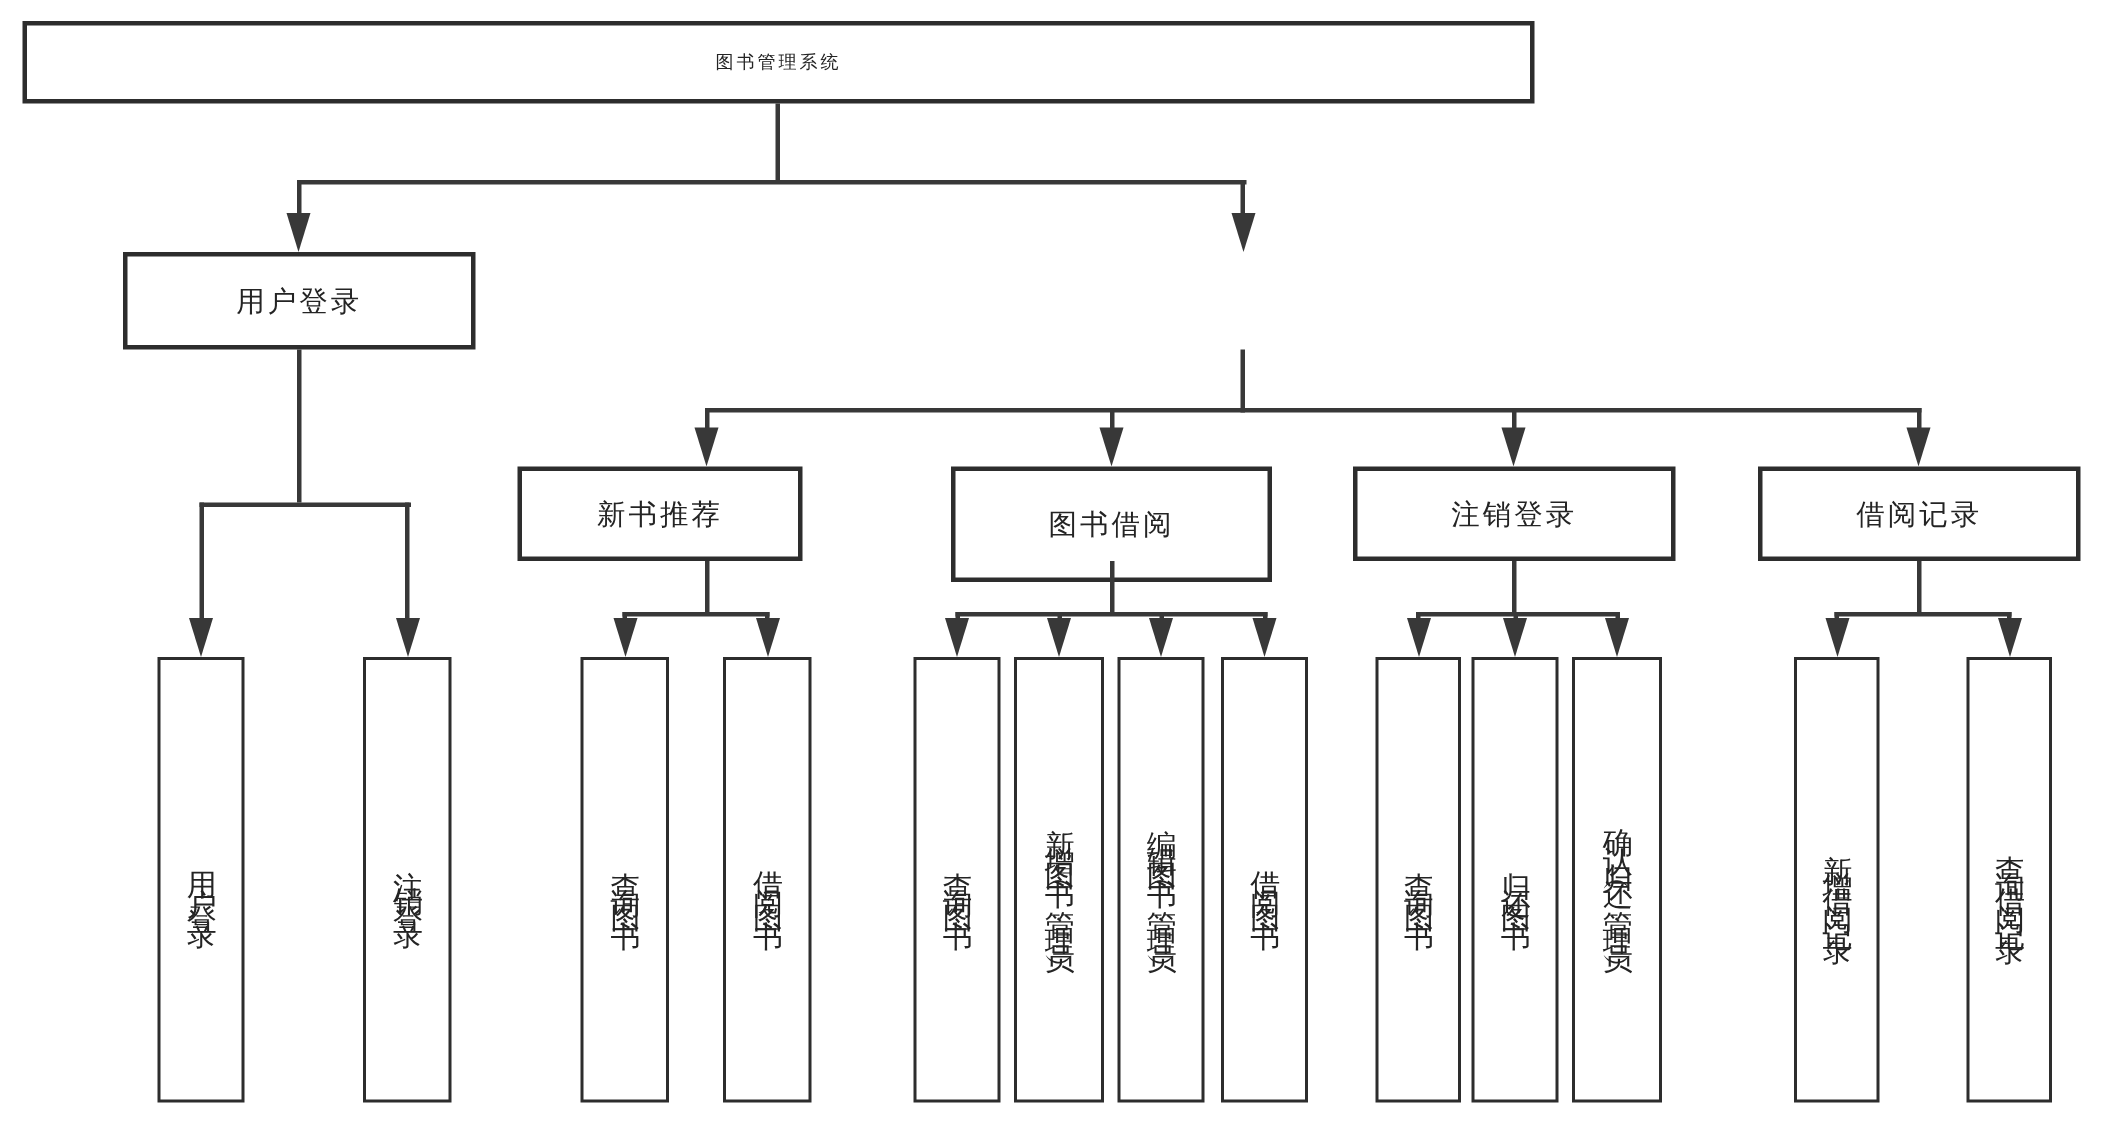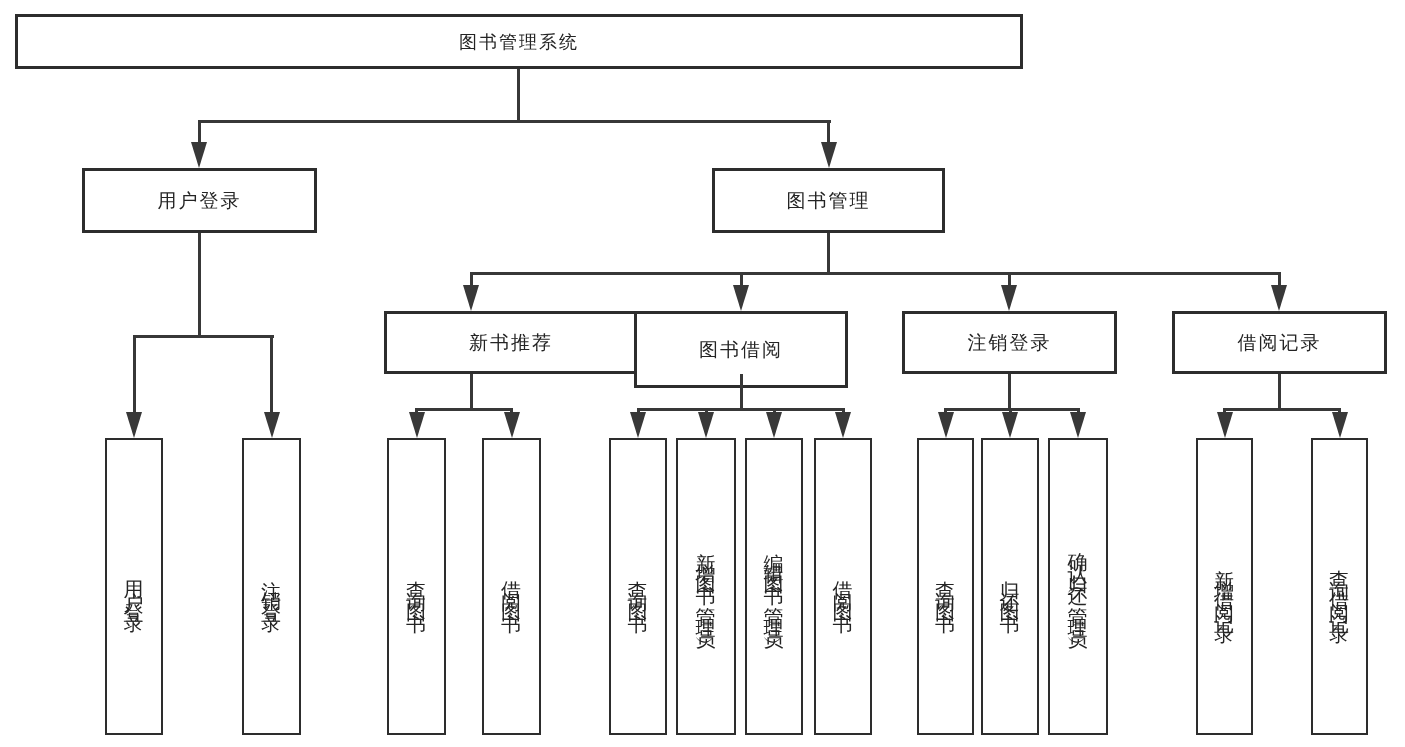--- a/index.html
+++ b/index.html
@@ -6,21 +6,21 @@
   html,body { background:#ffffff; }
   .canvas {
     position:relative; width:1405px; height:747px; background:#ffffff;
     font-family:"Liberation Sans","DejaVu Sans",sans-serif; overflow:hidden;
   }
   .box {
     position:absolute; background:#ffffff; border:3px solid #2d2d2d;
     display:flex; align-items:center; justify-content:center;
     color:#242424;
   }
-  .box.lvl1 { font-size:18px; letter-spacing:2px;text-align:center; }
+  .box.lvl1 { font-size:12px; letter-spacing:2px;text-align:center; }
   .box.lvl2, .box.lvl3 { font-size:19px; letter-spacing:2px; }
   .box.leaf { border-width:2.5px; }
   .vt {
     writing-mode:vertical-lr; text-orientation:mixed;
     font-size:20px; line-height:1; letter-spacing:11px; color:#242424;
     text-align:center;
   }
   .vl { position:absolute; width:3px; background:#383838; }
   .hl { position:absolute; height:3px; background:#383838; }
   .arr {
@@ -45,43 +45,40 @@
   <div class="vl" style="left:516.5px; top:69px; height:51px;"></div>
   <div class="hl" style="left:197.5px; top:120px; width:633px;"></div>
   <div class="vl" style="left:197.5px; top:120px; height:30px;"></div>
   <div class="arr" style="left:191px; top:142px;"></div>
   <div class="vl" style="left:827px; top:120px; height:30px;"></div>
   <div class="arr" style="left:820.5px; top:142px;"></div>
 
   <div class="box lvl2" style="left:82px; top:168px; width:235px; height:65px;">
     <span>用户登录</span>
   </div>
-  <div class="box lvl2" style="left:712px; top:168px; width:233px; height:65px;">
-    <span>图书管理</span>
-  </div>
 
   <div class="vl" style="left:197.5px; top:233px; height:102px;"></div>
   <div class="hl" style="left:132.5px; top:335px; width:141px;"></div>
   <div class="vl" style="left:132.5px; top:335px; height:81px;"></div>
   <div class="arr" style="left:126px; top:412px;"></div>
   <div class="vl" style="left:270px; top:335px; height:81px;"></div>
   <div class="arr" style="left:263.5px; top:412px;"></div>
 
   <div class="vl" style="left:826.5px; top:233px; height:42px;"></div>
   <div class="hl" style="left:469.5px; top:272px; width:811px;"></div>
   <div class="vl" style="left:469.5px; top:272px; height:16px;"></div>
   <div class="arr" style="left:463px; top:285px;"></div>
   <div class="vl" style="left:739.5px; top:272px; height:16px;"></div>
   <div class="arr" style="left:733px; top:285px;"></div>
   <div class="vl" style="left:1007.5px; top:272px; height:16px;"></div>
   <div class="arr" style="left:1001px; top:285px;"></div>
   <div class="vl" style="left:1277.5px; top:272px; height:16px;"></div>
   <div class="arr" style="left:1271px; top:285px;"></div>
 
-  <div class="box lvl3" style="left:384px; top:311px; width:254px; height:63px;font-family:Liberation Serif, serif;">
+  <div class="box lvl3" style="left:345px; top:311px; width:190px; height:63px;font-family:Liberation Serif, serif;">
     <span>新书推荐</span>
   </div>
   <div class="box lvl3" style="left:634px; top:311px; width:214px; height:77px;">
     <span>图书借阅</span>
   </div>
   <div class="box lvl3" style="left:902px; top:311px; width:215px; height:63px;">
     <span>注销登录</span>
   </div>
   <div class="box lvl3" style="left:1172px; top:311px; width:215px; height:63px;">
     <span>借阅记录</span>

